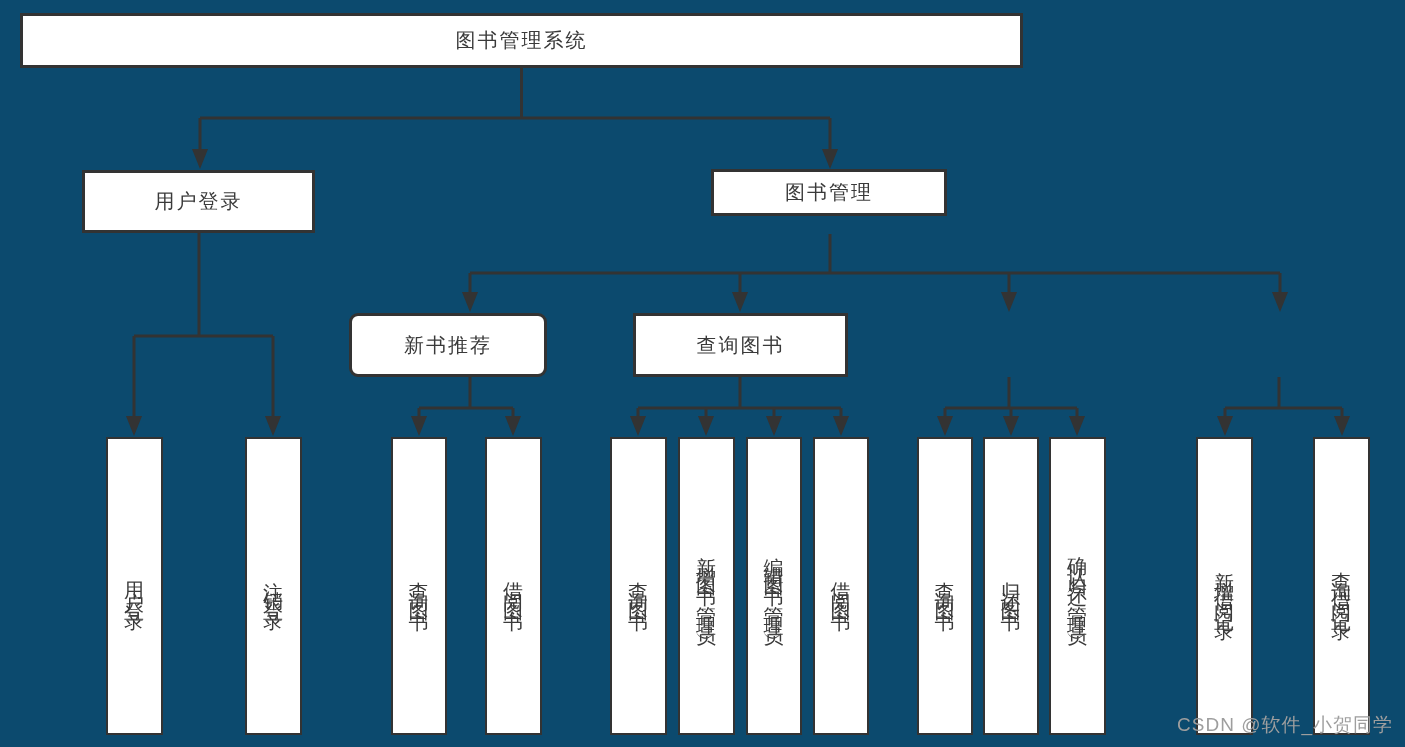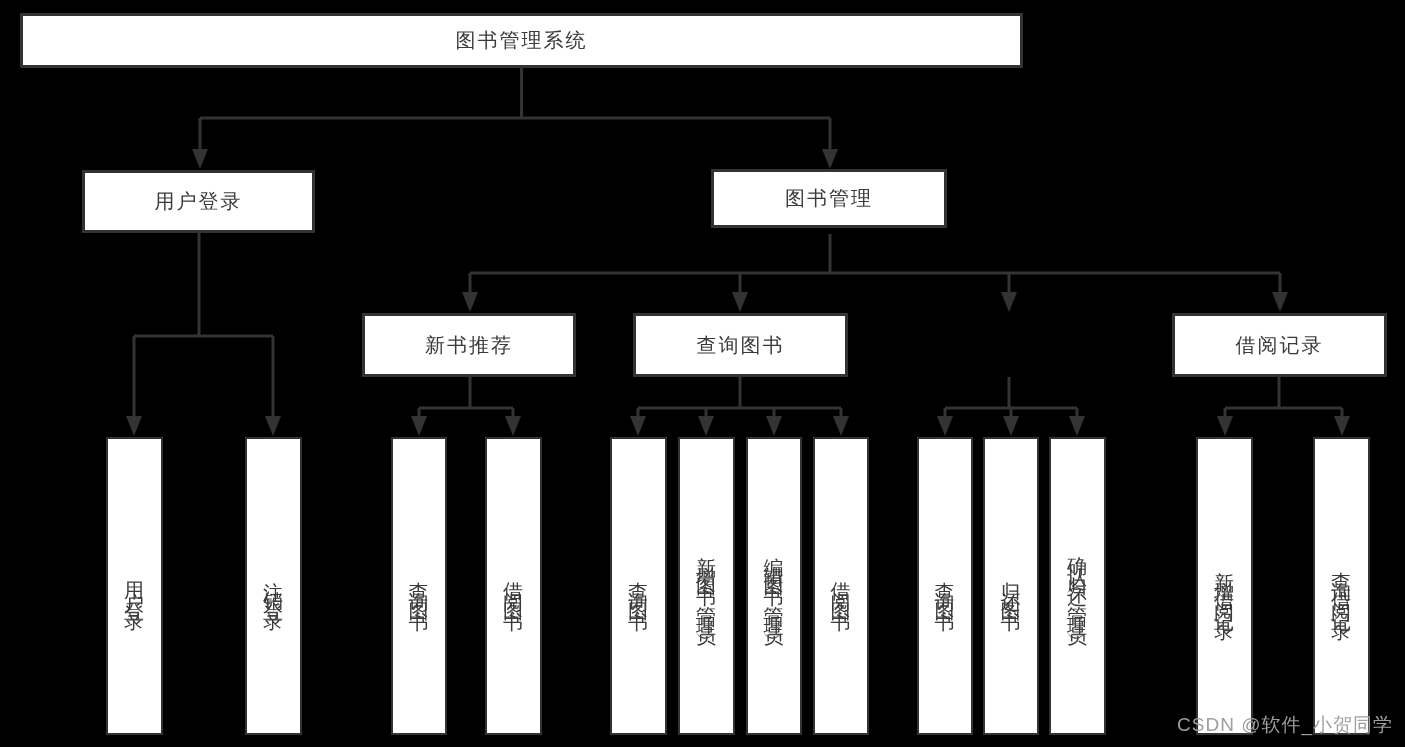--- a/index.html
+++ b/index.html
@@ -1,17 +1,17 @@
 <!DOCTYPE html>
 <html><head>
 <meta charset="utf-8">
 <style>
   html,body{margin:0;padding:0;background:#ffffff;}
   body{font-family:"Liberation Sans", sans-serif;}
-  .canvas{position:relative;width:1405px;height:747px;background:#000000;overflow:hidden;}
+  .canvas{position:relative;width:1405px;height:747px;background:#0c4a6e;overflow:hidden;}
   .wires{position:absolute;left:0;top:0;}
   .box{
     position:absolute;
     background:#ffffff;
     border:3px solid #333333;
     box-sizing:border-box;
     display:flex;
     align-items:center;
     justify-content:center;
   }
@@ -78,32 +78,29 @@
     </g>
   </svg>
 
   <div class="box" style="left:20px;top:13px;width:1003px;height:55px;">
     <span class="lbl">图书管理系统</span>
   </div>
 
   <div class="box" style="left:82px;top:170px;width:233px;height:63px;">
     <span class="lbl">用户登录</span>
   </div>
-  <div class="box" style="left:711px;top:169px;width:236px;height:59px;">
+  <div class="box" style="left:711px;top:169px;width:236px;height:47px;">
     <span class="lbl">图书管理</span>
   </div>
 
-  <div class="box" style="left:362px;top:313px;width:214px;height:64px;">
+  <div class="box" style="left:349px;top:313px;width:198px;height:64px;border-radius:9px;">
     <span class="lbl">新书推荐</span>
   </div>
   <div class="box" style="left:633px;top:313px;width:215px;height:64px;">
     <span class="lbl">查询图书</span>
-  </div>
-  <div class="box" style="left:1172px;top:313px;width:215px;height:64px;">
-    <span class="lbl">借阅记录</span>
   </div>
 
   <div class="box leaf" style="left:106px;top:437px;width:57px;height:298px;">
     <span class="lbl v">用户登录</span>
   </div>
   <div class="box leaf" style="left:245px;top:437px;width:57px;height:298px;">
     <span class="lbl v">注销登录</span>
   </div>
 
   <div class="box leaf" style="left:391px;top:437px;width:56px;height:298px;">

